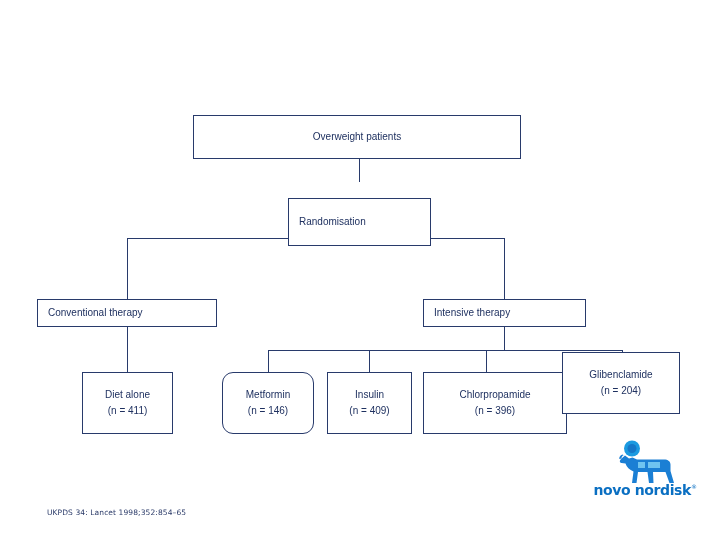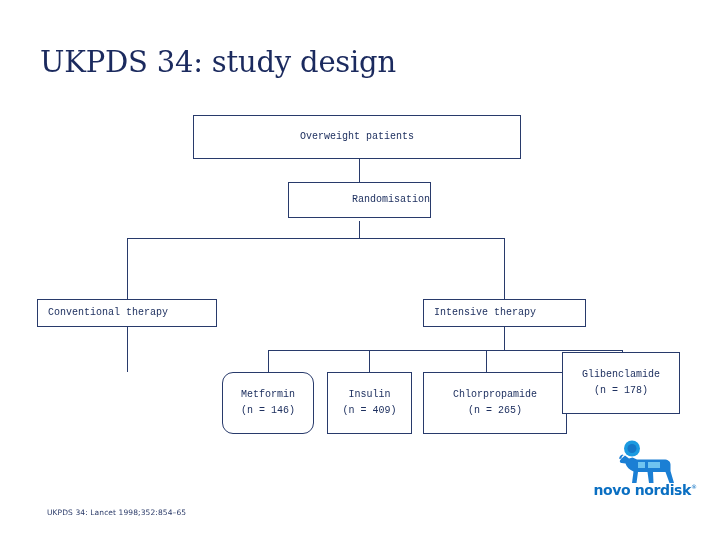--- a/index.html
+++ b/index.html
@@ -37,35 +37,35 @@
   .node {
     position: absolute;
     box-sizing: border-box;
     border: 1.4px solid #283a6b;
     background: #ffffff;
     display: flex;
     flex-direction: column;
     align-items: center;
     justify-content: center;
     color: #1f3160;
-    font-family: Liberation Mono, monospace;
+    font-family: Liberation Sans, sans-serif;
     font-size: 10px;
     line-height: 16px;
     text-align: center;
     z-index: 3;
   }
   .node .line2 { display: block; }
   .node.left-label {
     align-items: flex-start;
     padding-left: 10px;
     text-align: left;
   }
 
   #node-overweight { left: 193px;  top: 115px; width: 328px; height: 44px; }
-  #node-random     { left: 288px;  top: 182px; width: 143px; height: 36px; align-items: flex-end; }
+  #node-random     { left: 288px;  top: 198px; width: 143px; height: 48px; }
   #node-conv       { left: 37px;   top: 299px; width: 180px; height: 28px; }
   #node-intensive  { left: 423px;  top: 299px; width: 163px; height: 28px; }
 
   #node-diet       { left: 82px;   top: 372px; width: 91px;  height: 62px; }
   #node-metformin  { left: 222px;  top: 372px; width: 92px;  height: 62px; border-radius: 11px; }
   #node-insulin    { left: 327px;  top: 372px; width: 85px;  height: 62px; }
   #node-chlor      { left: 423px;  top: 372px; width: 144px; height: 62px; }
   #node-gliben     { left: 562px;  top: 352px; width: 118px; height: 62px; }
 
   
@@ -140,21 +140,20 @@
     color: #2a3a68;
     white-space: nowrap;
     padding-left: 31px;
   }
 </style>
 </head>
 <body>
 
 <div id="slide">
 
-  <div id="slide-title">UKPDS 34: study design</div>
 
   <div class="conn v" id="c-ow-rand"></div>
   <div class="conn v" id="c-rand-down"></div>
   <div class="conn h" id="c-split-bar"></div>
   <div class="conn v" id="c-split-l"></div>
   <div class="conn v" id="c-split-r"></div>
   <div class="conn v" id="c-conv-down"></div>
   <div class="conn v" id="c-int-down"></div>
   <div class="conn h" id="c-int-bar"></div>
   <div class="conn v" id="c-int-1"></div>
@@ -171,39 +170,43 @@
   </div>
 
   <div class="node left-label" id="node-intensive">
     <span>Intensive therapy</span>
   </div>
 
   <div class="node left-label" id="node-conv">
     <span>Conventional therapy</span>
   </div>
 
+  <div class="node" id="node-diet">
+    <span>Diet alone</span>
+    <span class="line2">(n = 411)</span>
+  </div>
 
   <div class="node" id="node-metformin">
     <span>Metformin</span>
     <span class="line2">(n = 146)</span>
   </div>
 
   <div class="node" id="node-insulin">
     <span>Insulin</span>
     <span class="line2">(n = 409)</span>
   </div>
 
   <div class="node" id="node-chlor">
     <span>Chlorpropamide</span>
-    <span class="line2">(n = 265)</span>
+    <span class="line2">(n = 396)</span>
   </div>
 
   <div class="node" id="node-gliben">
     <span>Glibenclamide</span>
-    <span class="line2">(n = 178)</span>
+    <span class="line2">(n = 204)</span>
   </div>
 
   <div id="logo">
     <svg id="logo-bull" viewBox="0 0 74 44">
 
       <circle cx="24" cy="8.5" r="8" fill="#1b9ae0"></circle>
       <circle cx="24" cy="8.5" r="4.5" fill="#1577c8"></circle>
 
       <path fill="#1b7fd4" d="M13 19 L17 15.5 L21 18.5 L24.5 17.5 L29 19.5
                L56 19.5 C60 19.5 62.5 21.5 62.5 24.5

